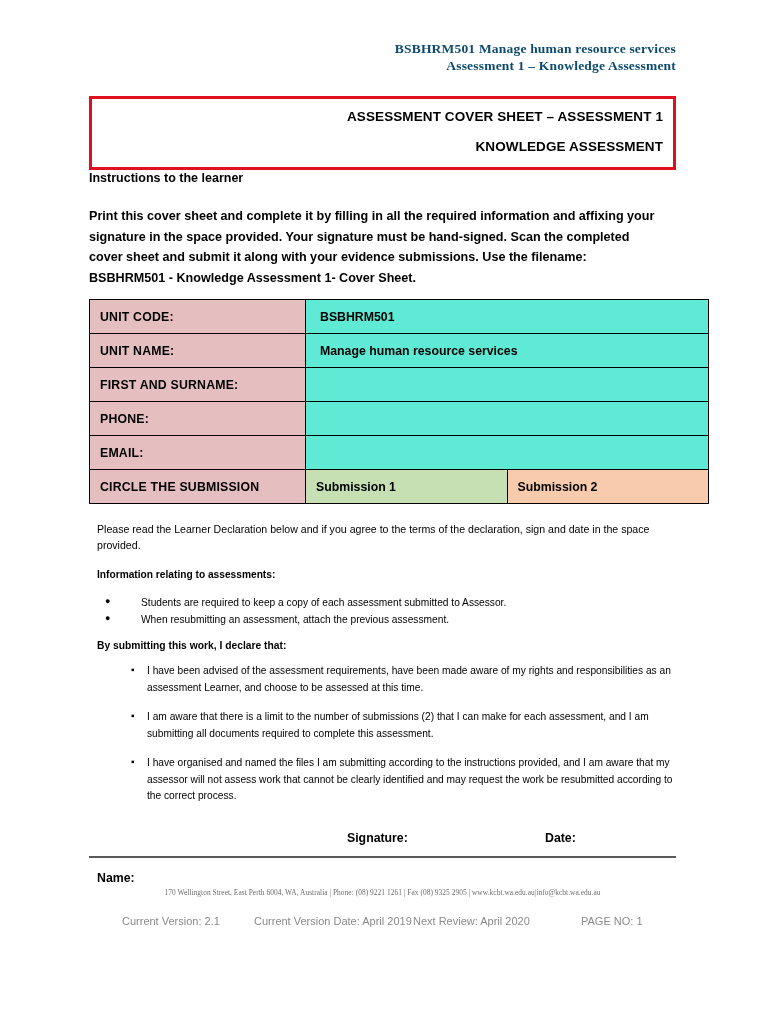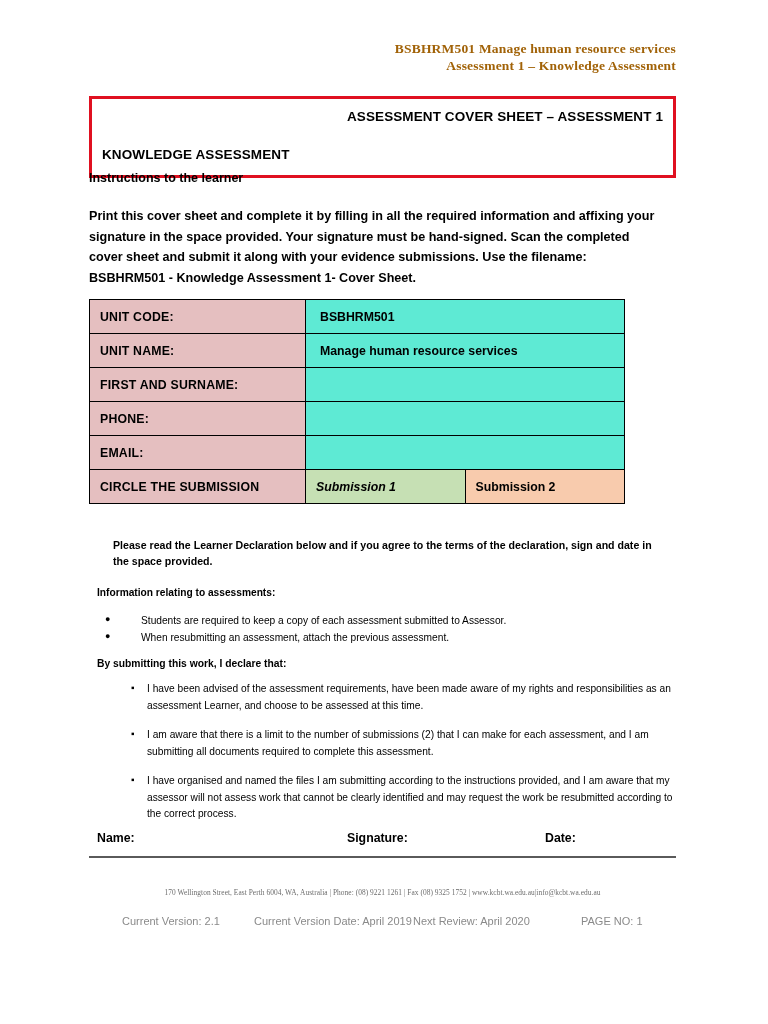--- a/index.html
+++ b/index.html
@@ -27,21 +27,21 @@
   .doc-header {
     position: absolute;
     left: 88px;
     top: 40px;
     width: 588px;
     text-align: right;
     font-family: "Liberation Serif", serif;
     font-weight: bold;
     font-size: 13.5px;
     line-height: 17px;
-    color: #a16207;
+    color: #0c4a6e;
     letter-spacing: 0.2px;
   }
 
   
   .title-box {
     position: absolute;
     left: 89px;
     top: 96px;
     width: 587px;
     box-sizing: border-box;
@@ -53,22 +53,22 @@
     font-weight: bold;
     letter-spacing: 0.1px;
     line-height: 20px;
     text-align: right;
   }
   .title-line2 {
     font-size: 13.5px;
     font-weight: bold;
     letter-spacing: 0.1px;
     line-height: 20px;
-    text-align: left;
-    margin-top: 18px;
+    text-align: right;
+    margin-top: 10px;
   }
 
   
   .instr-heading {
     position: absolute;
     left: 89px;
     top: 171px;
     font-size: 12.5px;
     font-weight: bold;
   }
@@ -80,21 +80,21 @@
     font-size: 12.6px;
     font-weight: bold;
     line-height: 20.5px;
   }
 
   
   .cover-table {
     position: absolute;
     left: 89px;
     top: 299px;
-    width: 536px;
+    width: 620px;
     border-collapse: collapse;
     table-layout: fixed;
   }
   .cover-table td {
     border: 1px solid #000000;
     height: 33px;
     padding: 0 0 0 10px;
     vertical-align: middle;
     font-size: 12.3px;
     font-weight: bold;
@@ -105,38 +105,37 @@
     letter-spacing: 0.2px;
   }
   td.val {
     background: #5eead4;
     padding-left: 14px;
   }
   td.sub1 {
     background: #c6e0b4;
     width: 191px;
     padding-left: 10px;
-    font-style: italic;
   }
   td.sub2 {
     background: #f8cbad;
     padding-left: 10px;
   }
 
   
   .decl {
     position: absolute;
     left: 97px;
     top: 521px;
     width: 578px;
   }
   .decl p.lead {
-    margin: 16px;
+    margin: 0;
     font-size: 10.6px;
-    font-weight: bold;
+    font-weight: normal;
     line-height: 16px;
   }
   .decl p.subhead {
     margin: 14px 0 12px 0;
     font-size: 10.2px;
     font-weight: bold;
     line-height: 15px;
   }
   ul.round-list {
     margin: 8px 0 0 0;
@@ -189,21 +188,21 @@
     top: 831px;
     width: 578px;
     height: 22px;
   }
   .sig-row span {
     position: absolute;
     font-size: 12.3px;
     font-weight: bold;
     top: 0;
   }
-  .sig-name { left: 0; }
+  .sig-name { left: 0; margin-top: 40px; }
   .sig-signature { left: 250px; }
   .sig-date { left: 448px; }
   .sig-rule {
     position: absolute;
     left: 89px;
     top: 856px;
     width: 587px;
     height: 2px;
     background: #5a5a5a;
   }
@@ -303,21 +302,21 @@
     </ul>
   </div>
 
   <div class="sig-row">
     <span class="sig-name">Name:</span>
     <span class="sig-signature">Signature:</span>
     <span class="sig-date">Date:</span>
   </div>
   <div class="sig-rule"></div>
 
-  <div class="footer-address">170 Wellington Street, East Perth 6004, WA, Australia | Phone: (08) 9221 1261 | Fax (08) 9325 1752 | www.kcbt.wa.edu.au|info@kcbt.wa.edu.au</div>
+  <div class="footer-address">170 Wellington Street, East Perth 6004, WA, Australia | Phone: (08) 9221 1261 | Fax (08) 9325 2905 | www.kcbt.wa.edu.au|info@kcbt.wa.edu.au</div>
 
   <div class="footer-meta">
     <span class="fm-version">Current Version: 2.1</span>
     <span class="fm-date">Current Version Date: April 2019</span>
     <span class="fm-review">Next Review: April  2020</span>
     <span class="fm-page">PAGE NO: 1</span>
   </div>
 
 </div>
 

